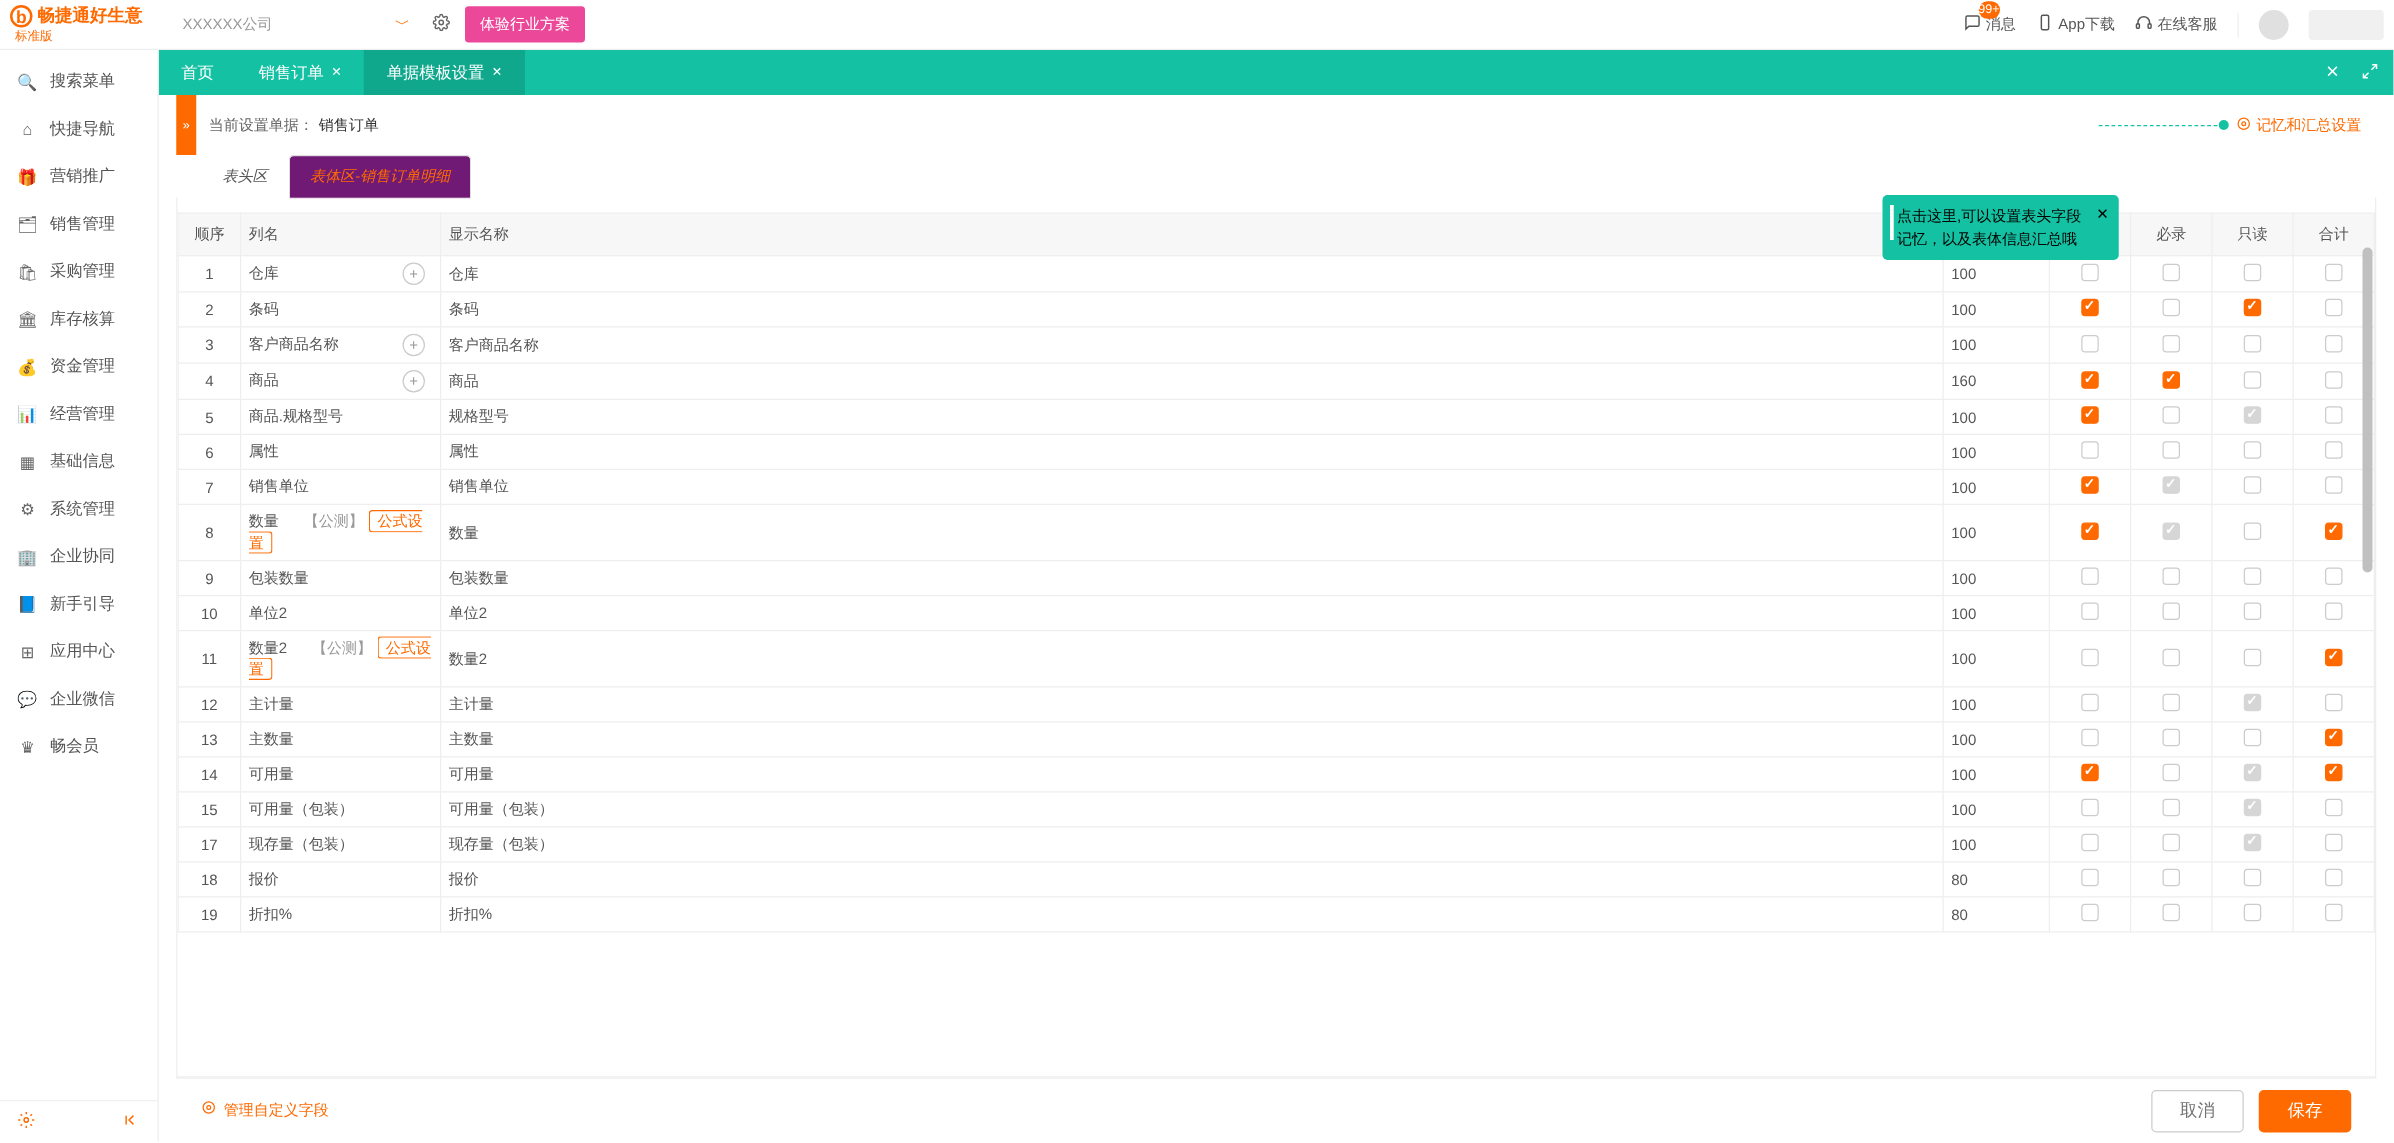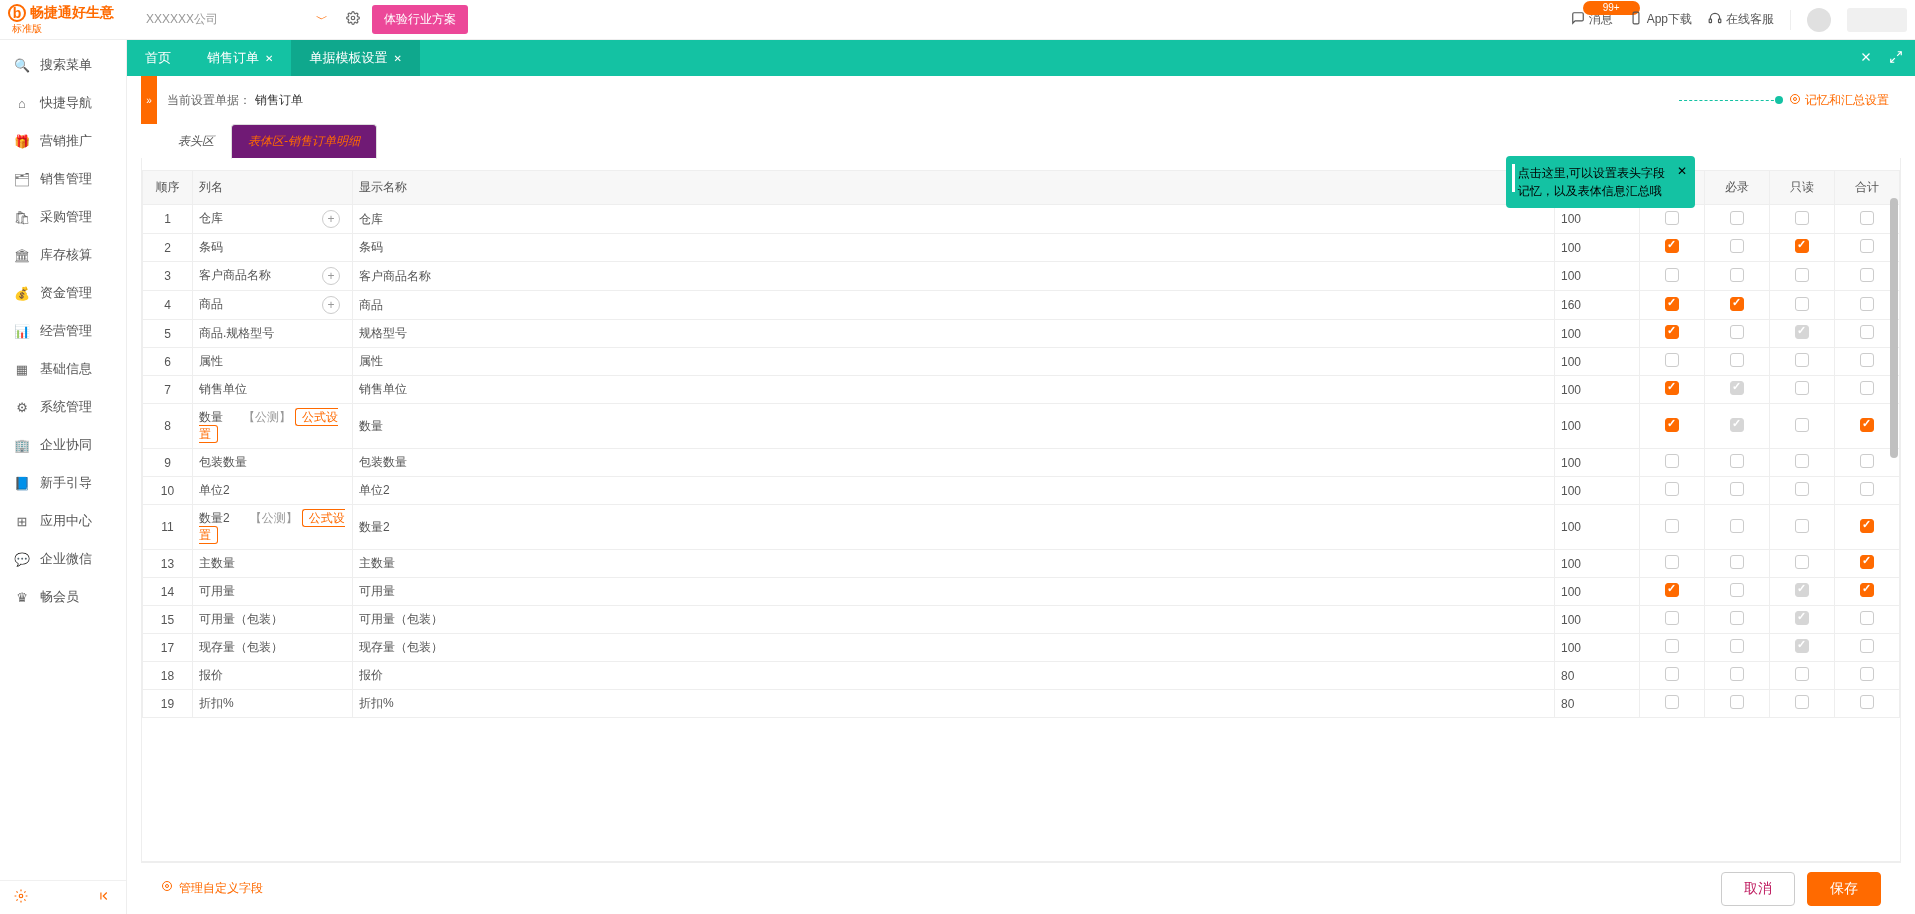--- a/index.html
+++ b/index.html
@@ -10,21 +10,21 @@
   .topbar { display: flex; align-items: center; height: 40px; padding: 0 8px; border-bottom: 1px solid #eee; }
   .logo-wrap { display: flex; align-items: center; width: 120px; }
   .logo { color: #ff6a00; font-weight: bold; font-size: 14px; display: flex; align-items: center; gap: 4px;}
   .logo-sub { color: #ff6a00; font-size: 10px; margin-left: 4px; }
   .company-select { display: flex; align-items: flex-end; margin-left: 10px; padding: 4px 8px; color: #999; cursor: pointer; width: 200px; position: relative; }
   .company-select .chev { color: #ff6a00; position: absolute; right: 10px;}
   .gear { margin-left: 8px; color: #666; cursor: pointer; }
   .plan-btn { margin-left: 12px; background: #ec4899; color: #fff; border: none; border-radius: 3px; padding: 6px 12px; cursor: pointer; font-size: 12px;}
   .top-right { margin-left: auto; display: flex; align-items: center; gap: 16px; color: #555; }
   .top-right .item { display: flex; align-items: center; gap: 4px; cursor: pointer; position: relative;}
-  .badge { background: #ff6a00; color: #fff; border-radius: 10px; padding: 0 20px; font-size: 10px; line-height: 14px; position: absolute; top: -10px; left: 12px;}
+  .badge { background: #ff6a00; color: #fff; border-radius: 10px; padding: 0 0; font-size: 10px; line-height: 14px; position: absolute; top: -10px; left: 12px;}
   .avatar { width: 24px; height: 24px; border-radius: 50%; background: #e0e0e0; }
   .avatar-box { width: 60px; height: 24px; background: #f0f0f0; border-radius: 3px;}
   .vline { width:1px; height:20px; background:#eee;}
 
   
   .layout { flex: 1; display: flex; overflow: hidden; }
 
   
   .sidebar { width: 127px; background: #fff; border-right: 1px solid #eee; display: flex; flex-direction: column; }
   .sidebar ul { list-style: none; padding: 6px 0; flex:1;}
@@ -78,21 +78,21 @@
   .cb.disabled { opacity:.8; cursor:default;}
 
   .tbody-scroll { overflow-y:auto; flex:1;}
   .scrollbar-right { position:absolute; right:2px; top:40px; bottom:2px; width:10px;}
   .scrollbar-grip { position:absolute; top:0; width:8px; right:0; background:#c0c0c0; border-radius:4px; height:260px;}
 
   .footer { display:flex; align-items:center; height:52px; border-top:1px solid #eee; padding:0 20px; }
   .foot-link { color:#ff6a00; display:flex; align-items:flex-start; gap:6px; cursor:pointer;}
   .foot-right { margin-left:auto; display:flex; gap:12px;}
   .btn { padding:7px 22px; border-radius:4px; cursor:pointer; font-size:14px;}
-  .btn-cancel { border:1px solid #ccc; background:#fff; color:#be185d;}
+  .btn-cancel { border:1px solid #ccc; background:#fff; color:#737373;}
   .btn-save { border:1px solid #ff6a00; background:#ff6a00; color:#fff;}
 
   
   .svgic { width:14px; height:14px;}
 </style>
 </head>
 <body>
 
 <div class="app">
 
@@ -437,20 +437,30 @@
                     <td class="center">11</td>
                     <td><span>数量2</span><span class="tag-pub">【公测】</span><span class="formula-link">公式设置</span></td>
                     <td>数量2</td>
                     <td>100</td>
                     <td class="center"><span class="cb"></span></td>
                     <td class="center"><span class="cb"></span></td>
                     <td class="center"><span class="cb"></span></td>
                     <td class="center"><span class="cb checked orange"></span></td>
                   </tr>
                   <tr>
+                    <td class="center">12</td>
+                    <td><span>主计量</span></td>
+                    <td>主计量</td>
+                    <td>100</td>
+                    <td class="center"><span class="cb"></span></td>
+                    <td class="center"><span class="cb"></span></td>
+                    <td class="center"><span class="cb checked gray disabled"></span></td>
+                    <td class="center"><span class="cb"></span></td>
+                  </tr>
+                  <tr>
                     <td class="center">13</td>
                     <td><span>主数量</span></td>
                     <td>主数量</td>
                     <td>100</td>
                     <td class="center"><span class="cb"></span></td>
                     <td class="center"><span class="cb"></span></td>
                     <td class="center"><span class="cb"></span></td>
                     <td class="center"><span class="cb checked orange"></span></td>
                   </tr>
                   <tr>

